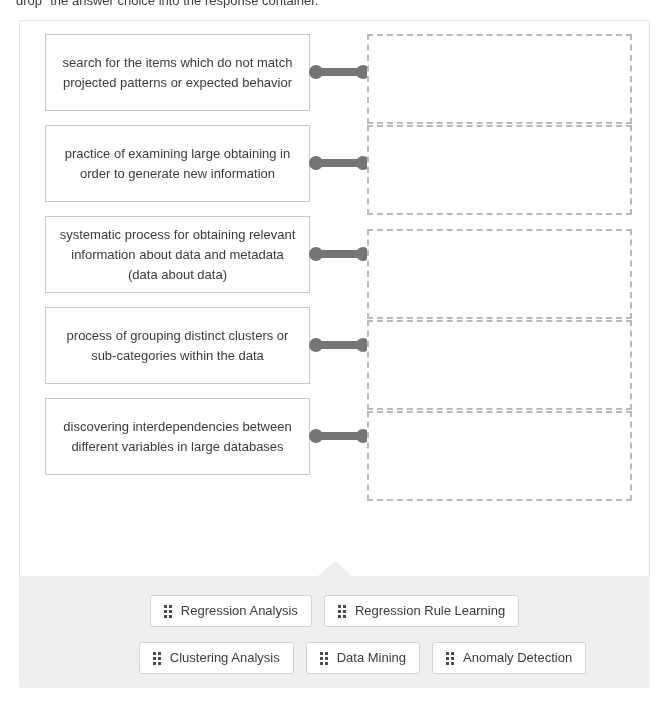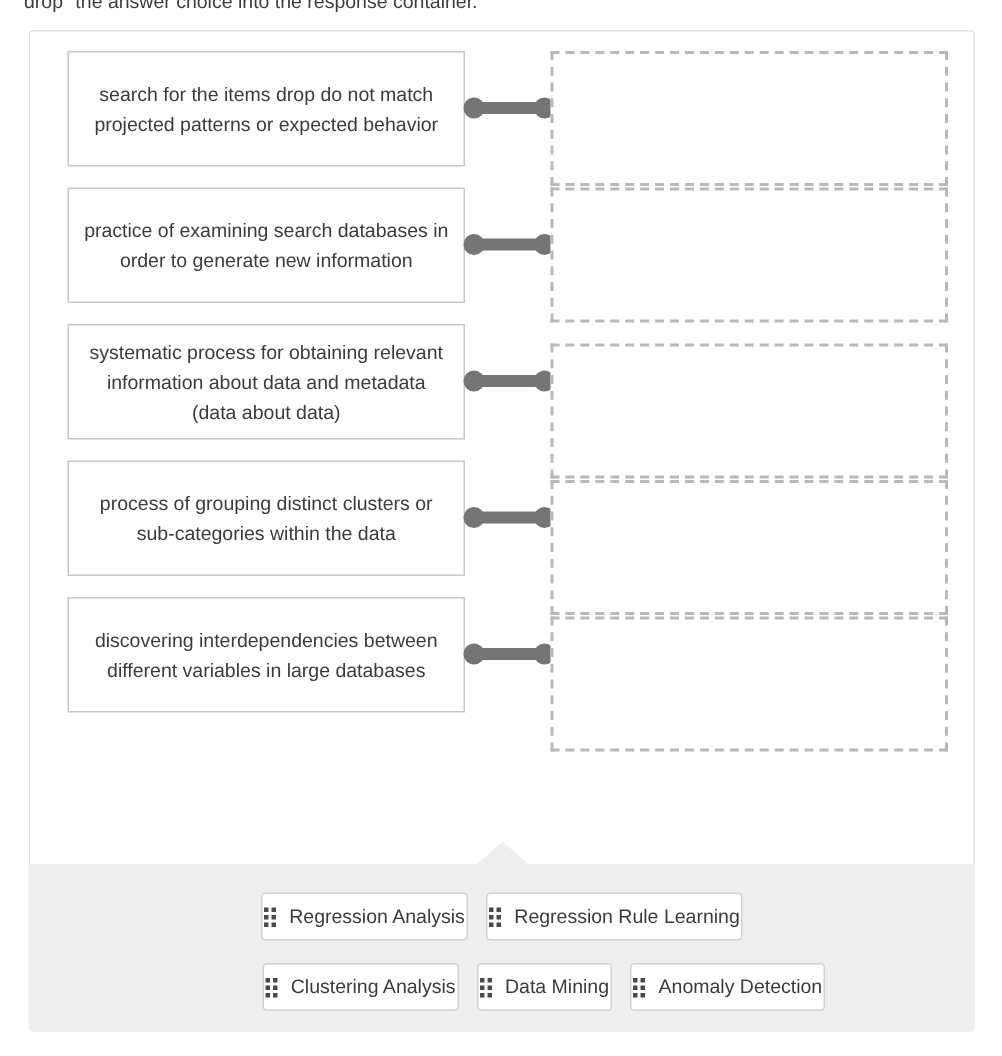--- a/index.html
+++ b/index.html
@@ -157,21 +157,21 @@
     gap: 12px;
   }
   .chip-row.r1 { top: 19px; }
   .chip-row.r2 { top: 66px; margin-left: 28px; }
 
   .chip {
     display: inline-flex;
     align-items: center;
     gap: 9px;
     height: 32px;
-    padding: 0 1px;
+    padding: 0 13px;
     background: #ffffff;
     border: 1px solid #d2d2d2;
     border-radius: 3px;
     cursor: move;
     white-space: nowrap;
   }
 
   .chip-label {
     font-size: 13px;
     line-height: 14px;
@@ -198,34 +198,34 @@
 
 <div id="root">
 
   <div class="instruction">drop" the answer choice into the response container.</div>
 
   <div class="match-card">
     <div class="rows">
 
       <div class="row">
         <div class="prompt">
-          <span class="prompt-text">search for the items drop do not match projected patterns or expected behavior</span>
-        </div>
-        <div class="connector">
-          <div class="knob left"></div>
-          <div class="bar"></div>
-          <div class="knob right"></div>
-        </div>
-        <div class="dropzone"></div>
-      </div>
-
-
-      <div class="row">
-        <div class="prompt">
-          <span class="prompt-text">practice of examining search databases in order to generate new information</span>
+          <span class="prompt-text">search for the items which do not match projected patterns or expected behavior</span>
+        </div>
+        <div class="connector">
+          <div class="knob left"></div>
+          <div class="bar"></div>
+          <div class="knob right"></div>
+        </div>
+        <div class="dropzone"></div>
+      </div>
+
+
+      <div class="row">
+        <div class="prompt">
+          <span class="prompt-text">practice of examining large obtaining in order to generate new information</span>
         </div>
         <div class="connector">
           <div class="knob left"></div>
           <div class="bar"></div>
           <div class="knob right"></div>
         </div>
         <div class="dropzone"></div>
       </div>
 
       <div class="row">

